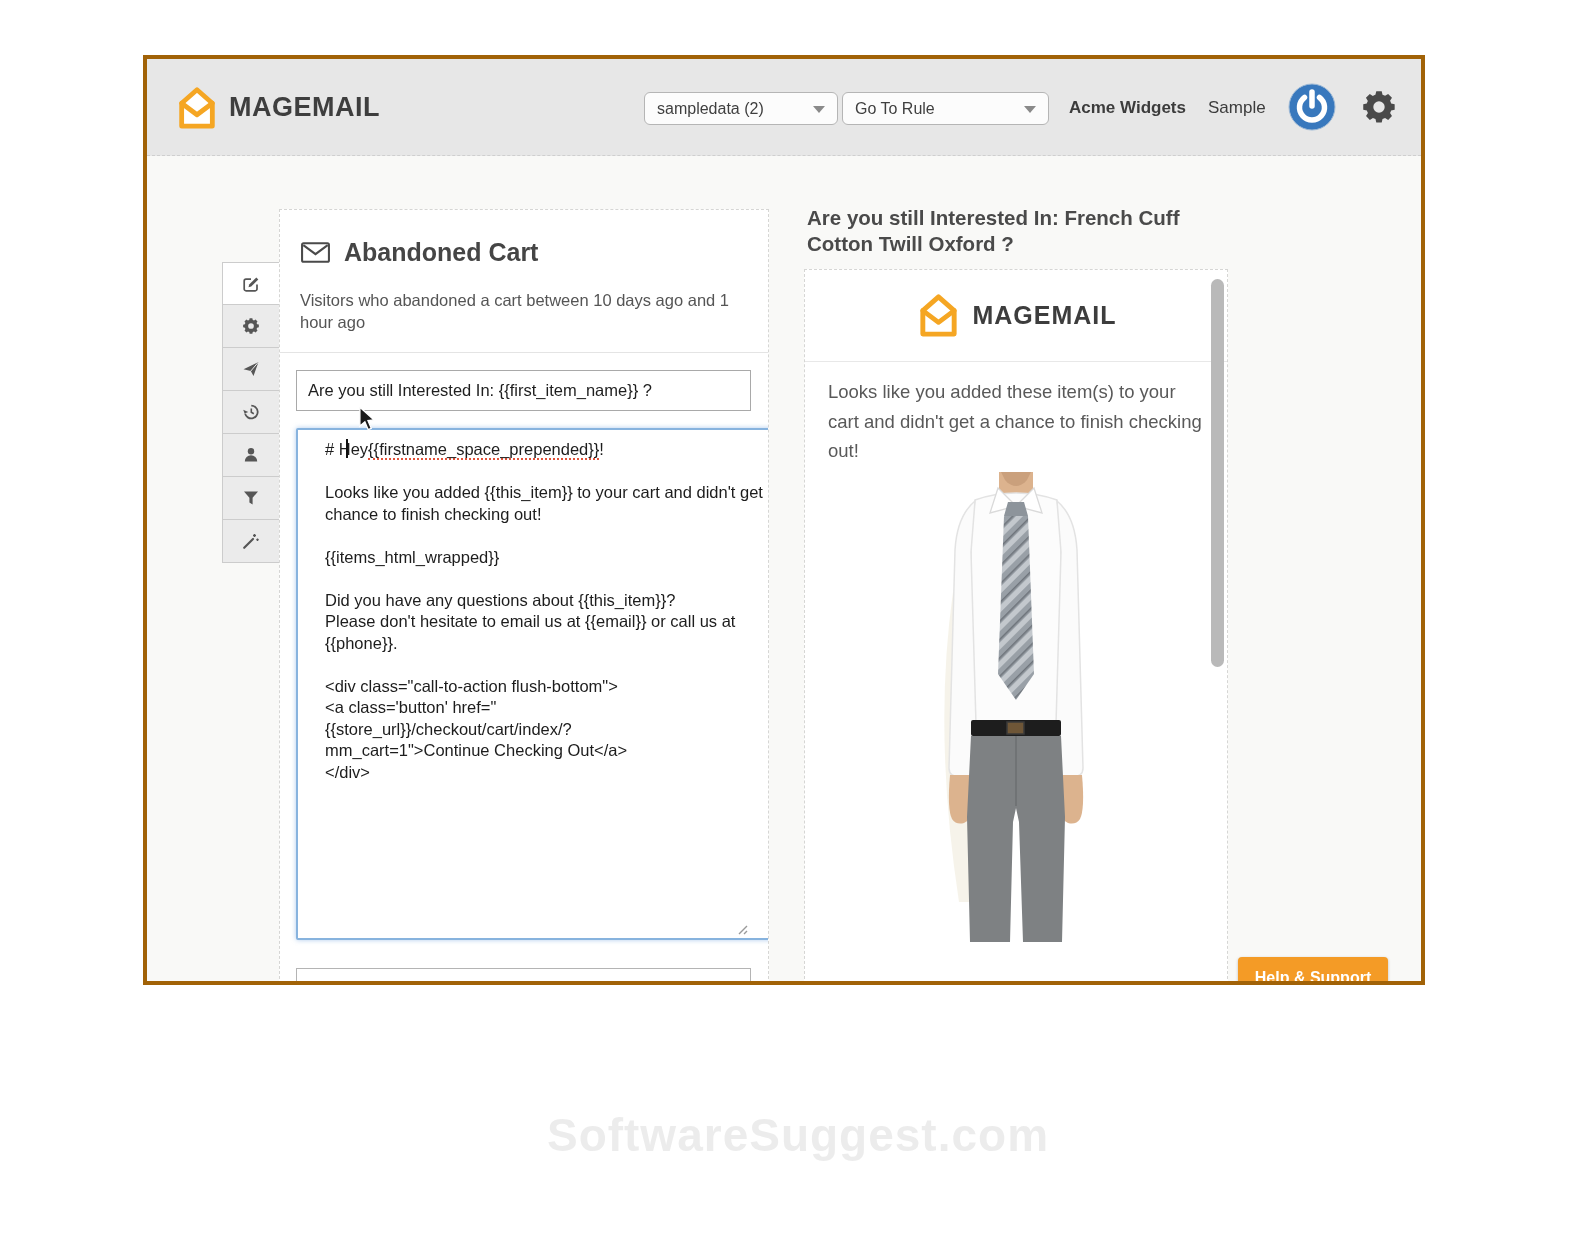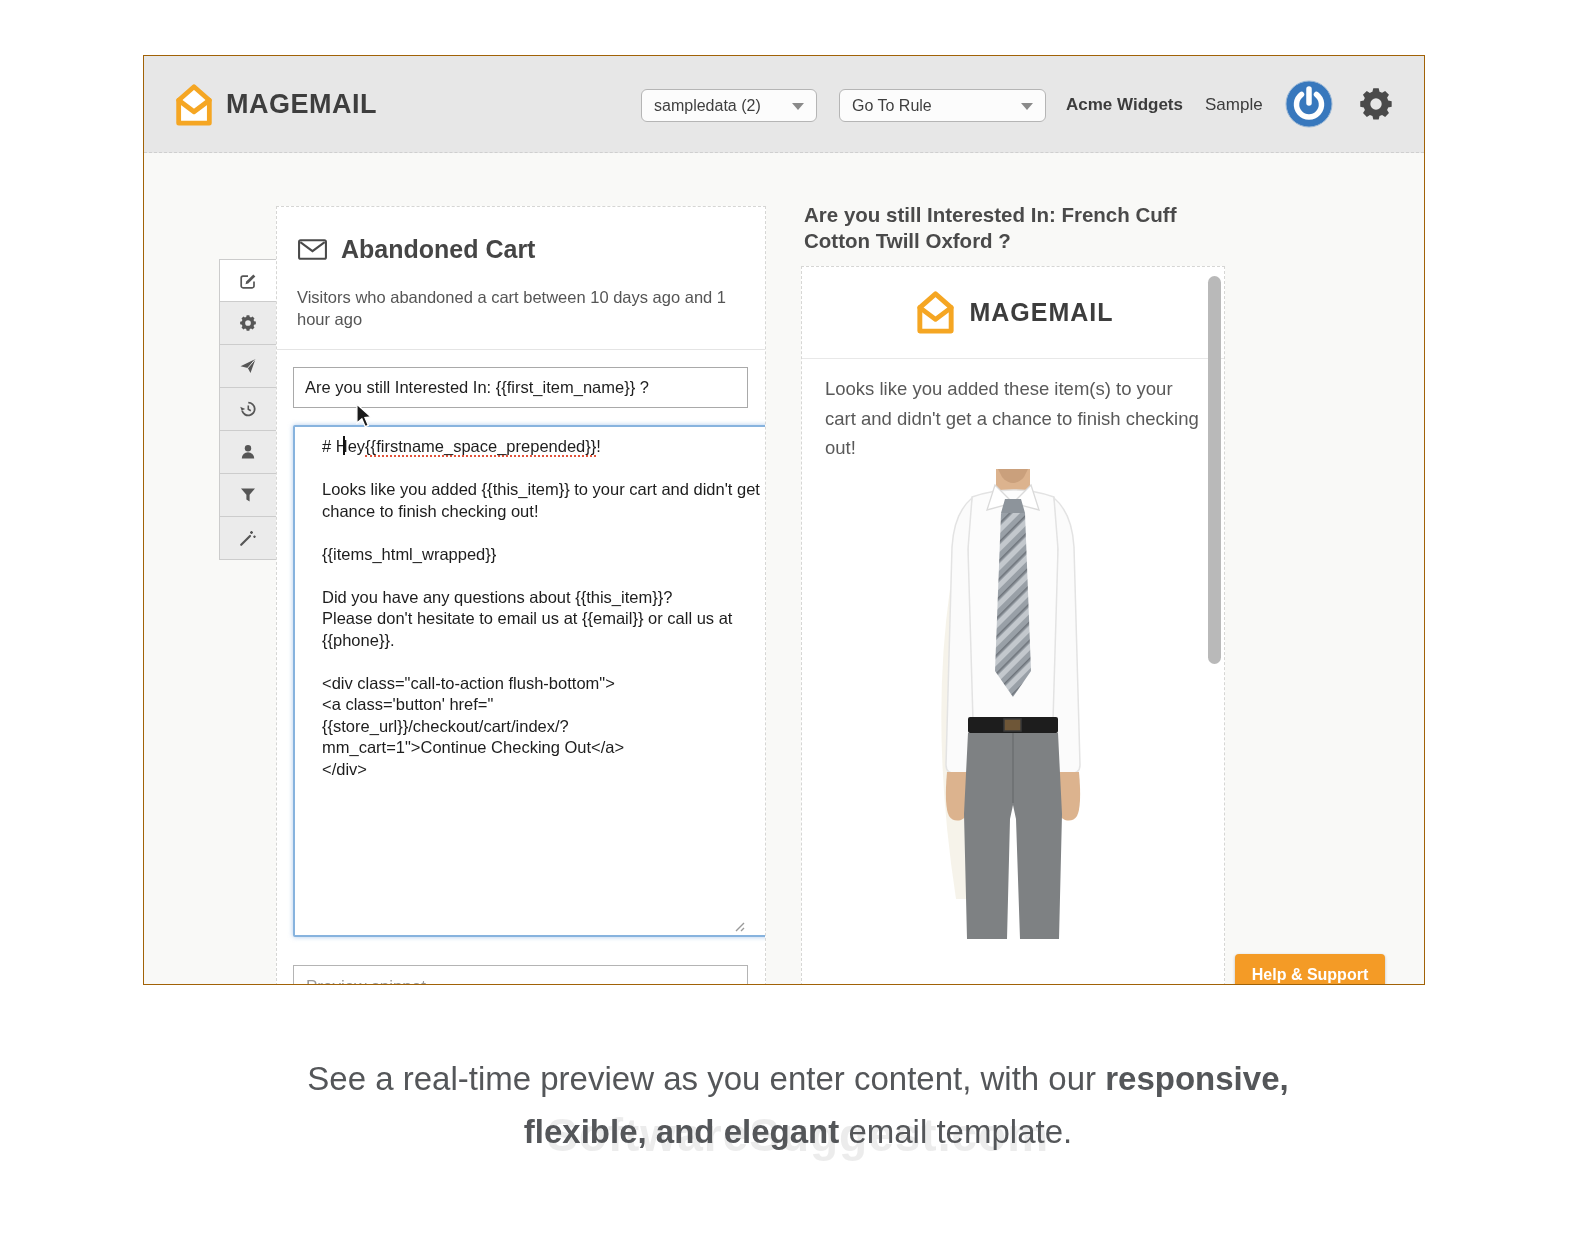--- a/index.html
+++ b/index.html
@@ -1,34 +1,34 @@
 <!DOCTYPE html>
 <html><head>
 <meta charset="utf-8">
 <style>
   * { margin:0; padding:0; box-sizing:border-box; }
   html,body { background:#ffffff; font-family:"Liberation Sans", sans-serif; }
   .canvas { position:relative; width:1596px; height:1254px; background:#fff; overflow:hidden; }
 
   
   .app { position:absolute; left:143px; top:55px; width:1282px; height:930px;
-         background:#f9f9f7; overflow:hidden; border:1px solid #a16207; }
+         background:#f9f9f7; overflow:hidden; border:4px solid #a16207; }
 
   
   .app-header { position:absolute; left:0; top:0; width:100%; height:97px;
                 background:#e7e7e7; border-bottom:1px dashed #cfcfcf; }
   .logo { position:absolute; left:27px; top:0; height:97px; display:flex; align-items:center; gap:9px; }
   .logo-text { font-size:27px; font-weight:bold; color:#3e3e3e; letter-spacing:.5px; }
   .dd { position:absolute; top:33px; height:33px; background:#fcfcfc; border:1px solid #b5b5b5;
         border-radius:6px; display:flex; align-items:center; padding:0 12px; cursor:pointer; }
   .dd span { font-size:16px; color:#3f3f3f; }
   .dd .caret { position:absolute; right:12px; top:13px; width:0; height:0;
                border-left:6px solid transparent; border-right:6px solid transparent;
                border-top:7px solid #8a8a8a; }
-  .dd1 { left:497px; width:176px; }
+  .dd1 { left:497px; width:194px; }
   .dd2 { left:695px; width:207px; }
   .hdr-acct { position:absolute; left:922px; top:39px; font-size:17px; font-weight:bold; color:#3c3c3c; }
   .hdr-user { position:absolute; left:1061px; top:39px; font-size:17px; color:#3c3c3c; }
   .power { position:absolute; left:1140px; top:23px; width:50px; height:50px; cursor:pointer; }
   .hdr-gear { position:absolute; left:1214px; top:30px; width:36px; height:36px; cursor:pointer; }
 
   
   .side-tabs { position:absolute; left:75px; top:203px; width:58px; }
   .side-tab { width:58px; height:43px; background:#ebebeb; border:1px solid #cccccc;
               border-top:none; display:flex; align-items:center; justify-content:center; cursor:pointer; }
@@ -261,18 +261,14 @@
         </svg>
       </div>
 
       <div class="pv-scroll"></div>
     </div>
 
     <button class="help-btn">Help &amp; Support</button>
   </div>
 
   <div class="watermark">SoftwareSuggest.com</div>
-  <div class="caption">
-    <span>See a real-time preview as you enter content, with our </span><b>responsive,</b><br>
-    <b>flexible, and elegant</b><span> email template.</span>
-  </div>
 
 </div>
 
 </body></html>

